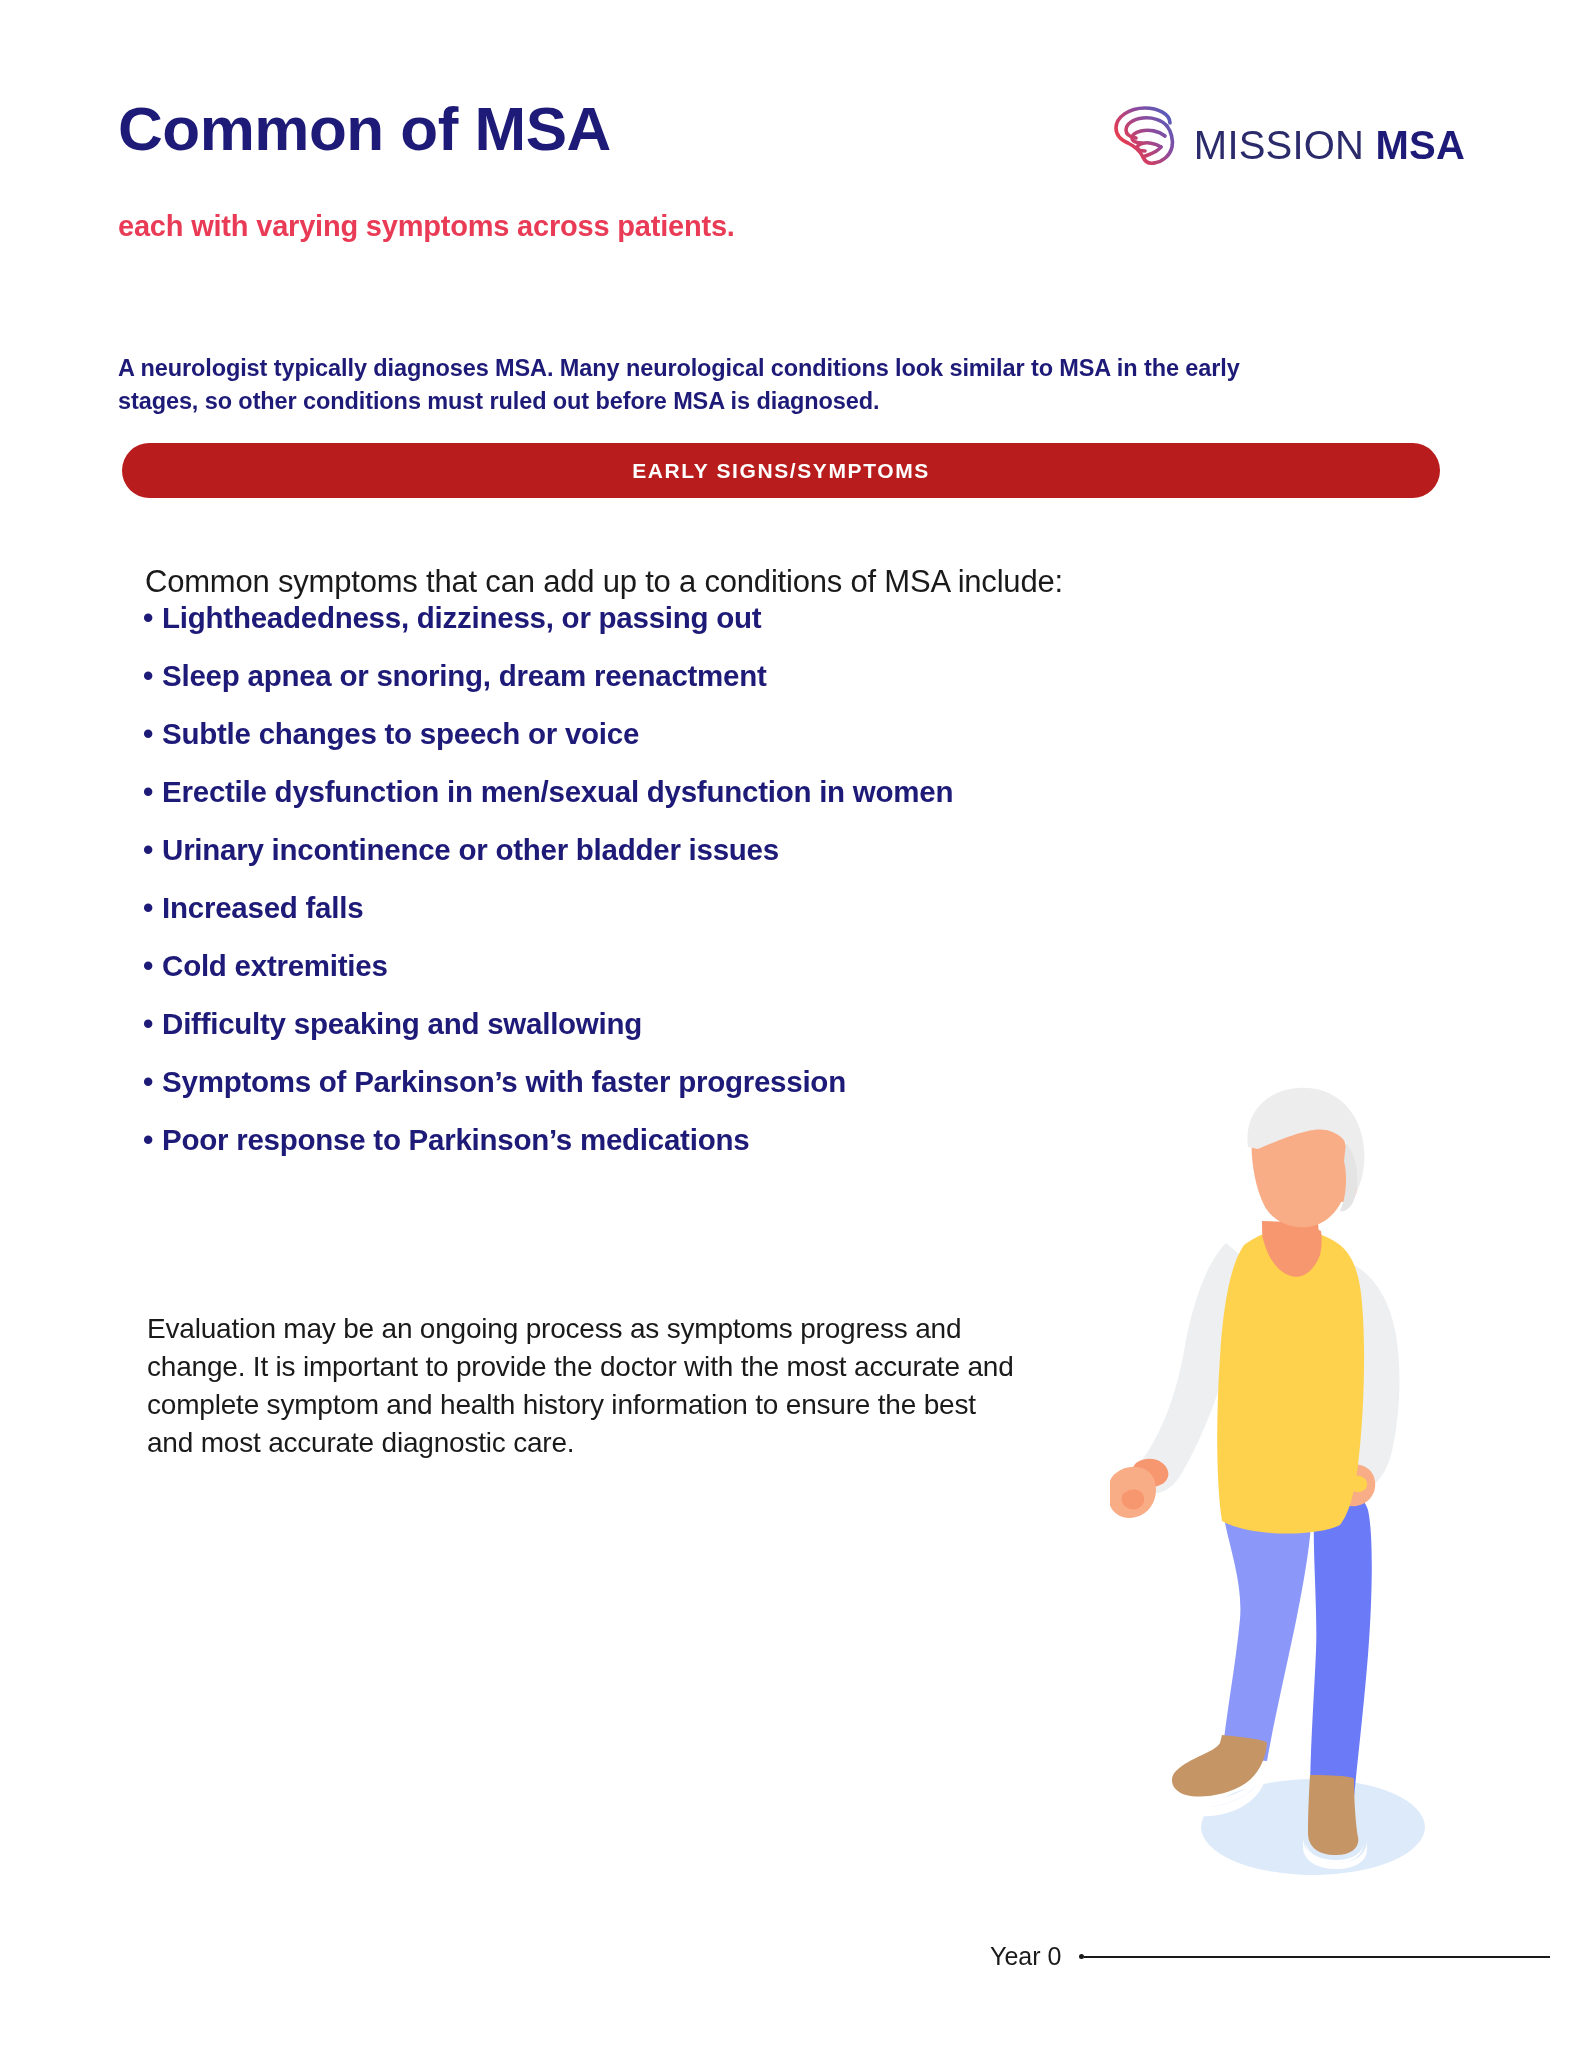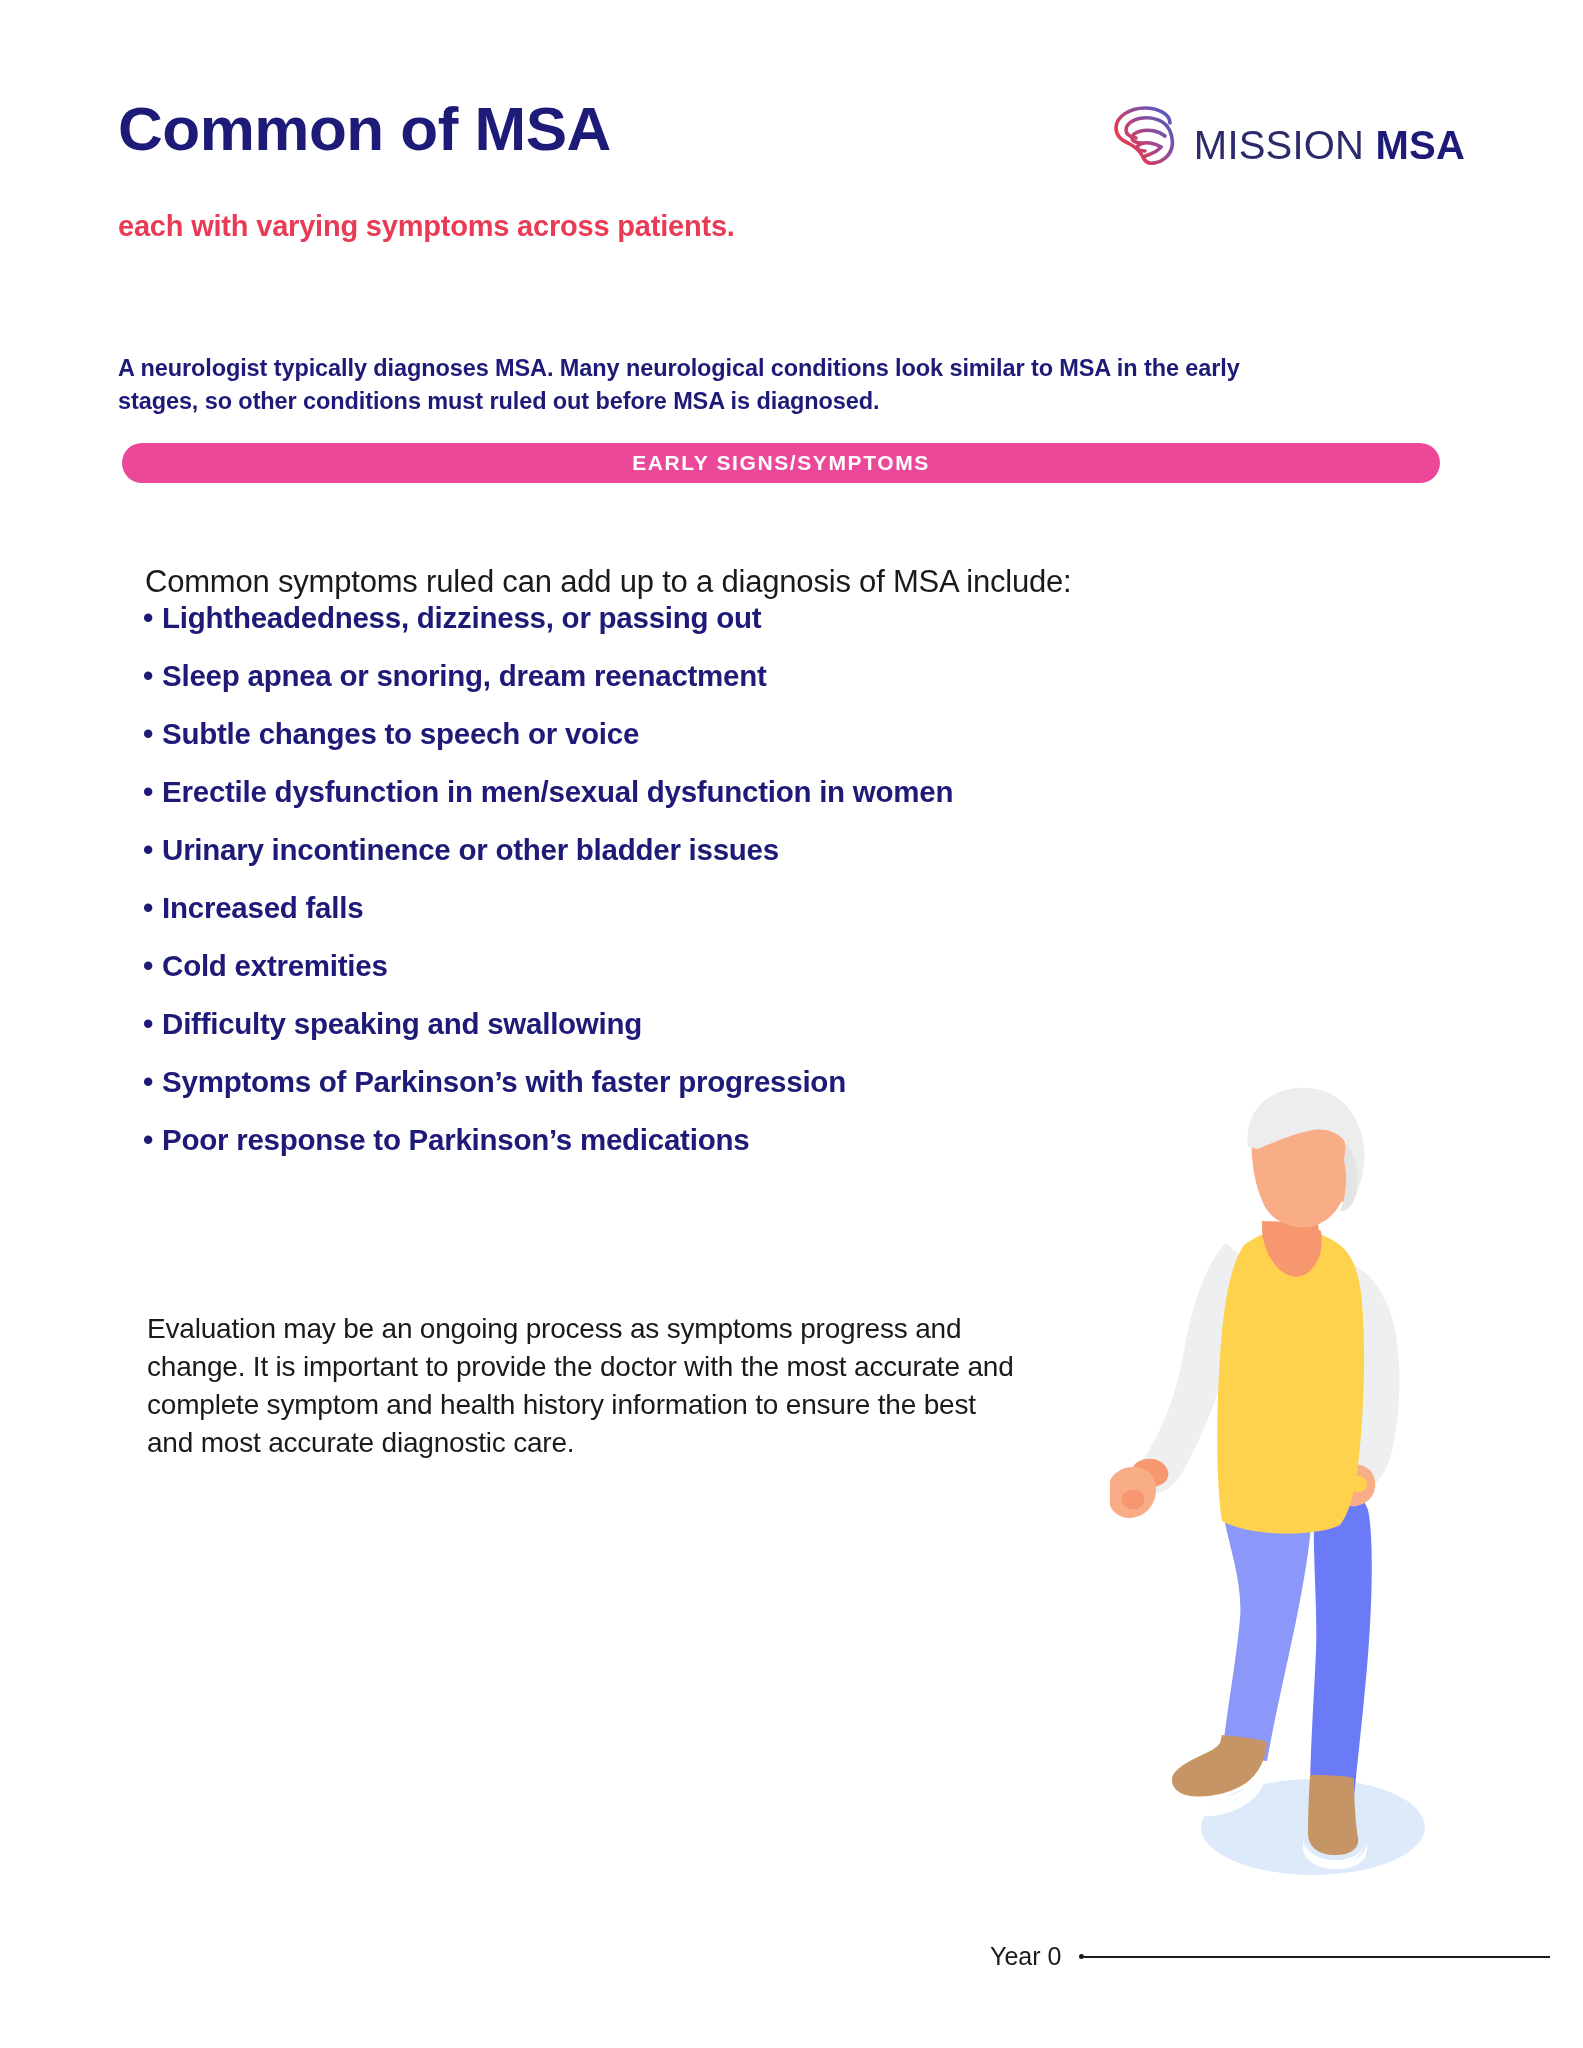--- a/index.html
+++ b/index.html
@@ -78,22 +78,22 @@
     letter-spacing: -0.1px;
     margin-top: 24px;
   }
 
   
   .banner {
     position: absolute;
     left: 122px;
     top: 443px;
     width: 1318px;
-    height: 40px;
-    background: #ec4899;
+    height: 55px;
+    background: #b91c1c;
     border-radius: 28px;
     display: flex;
     align-items: center;
     justify-content: center;
   }
   .banner-label {
     color: #ffffff;
     font-size: 21px;
     font-weight: 700;
     letter-spacing: 1.6px;
@@ -216,21 +216,21 @@
     </span>
     <span class="logo-text"><span>MISSION</span>&nbsp;<span class="bold">MSA</span></span>
   </div>
 
   <p class="intro">A neurologist typically diagnoses MSA. Many neurological conditions look similar to MSA in the early stages, so other conditions must ruled out before MSA is diagnosed.</p>
 
   <div class="banner">
     <span class="banner-label">EARLY SIGNS/SYMPTOMS</span>
   </div>
 
-  <p class="lead">Common symptoms ruled can add up to a diagnosis of MSA include:</p>
+  <p class="lead">Common symptoms that can add up to a conditions of MSA include:</p>
 
   <ul class="bullets">
     <li><span class="dot">•</span><span>Lightheadedness, dizziness, or passing out</span></li>
     <li><span class="dot">•</span><span>Sleep apnea or snoring, dream reenactment</span></li>
     <li><span class="dot">•</span><span>Subtle changes to speech or voice</span></li>
     <li><span class="dot">•</span><span>Erectile dysfunction in men/sexual dysfunction in women</span></li>
     <li><span class="dot">•</span><span>Urinary incontinence or other bladder issues</span></li>
     <li><span class="dot">•</span><span>Increased falls</span></li>
     <li><span class="dot">•</span><span>Cold extremities</span></li>
     <li><span class="dot">•</span><span>Difficulty speaking and swallowing</span></li>

